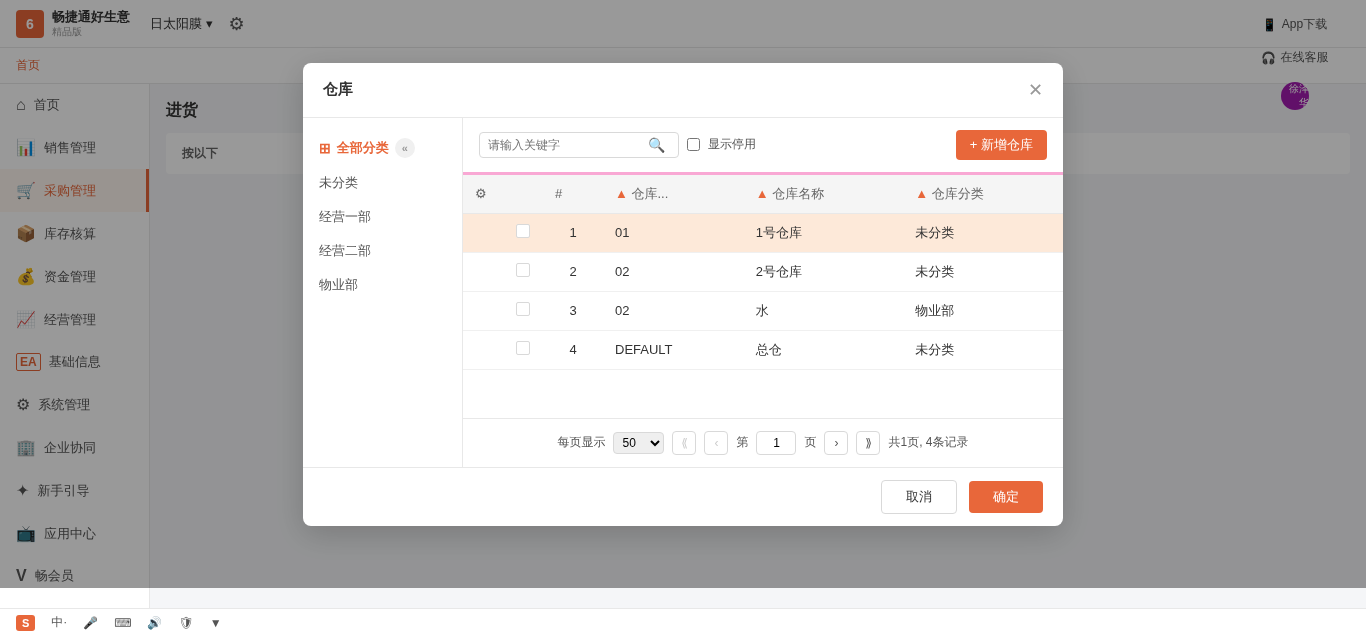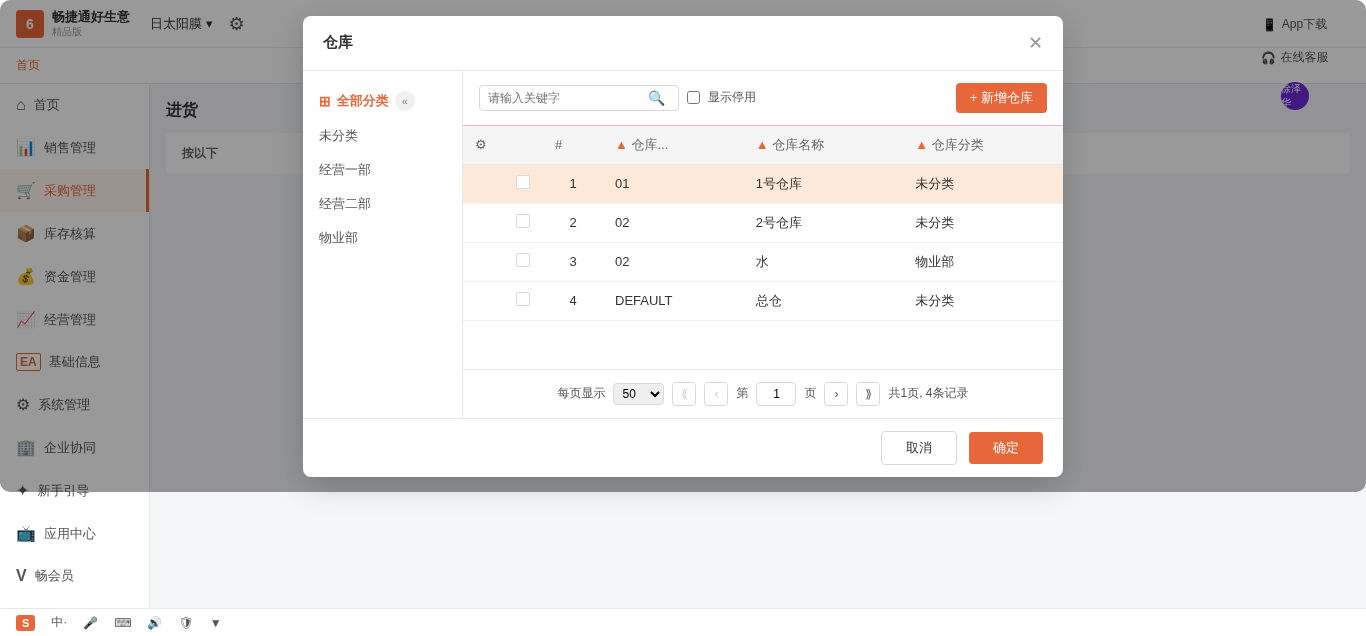--- a/index.html
+++ b/index.html
@@ -9,21 +9,21 @@
     .topbar { height: 48px; background: #fff; display: flex; align-items: center; padding: 0 16px; border-bottom: 1px solid #e8e8e8; position: relative; z-index: 10; }
     .topbar-logo { background: #e8673a; border-radius: 4px; width: 28px; height: 28px; display: flex; align-items: center; justify-content: center; color: #fff; font-weight: bold; font-size: 14px; margin-right: 8px; }
     .topbar-brand { color: #333; font-size: 13px; font-weight: bold; margin-right: 12px; line-height: 1.3; }
     .topbar-brand small { display: block; font-size: 10px; color: #999; font-weight: normal; }
     .topbar-store { display: flex; align-items: center; color: #333; font-size: 13px; margin-left: 8px; cursor: pointer; }
     .topbar-store span { margin-right: 4px; }
     .topbar-actions { margin-left: auto; display: flex; align-items: center; gap: 16px; flex-direction: column; }
     .topbar-btn-industry { background: #e8673a; color: #fff; border: none; border-radius: 4px; padding: 6px 16px; cursor: pointer; font-size: 13px; }
     .topbar-icon-btn { display: flex; align-items: center; gap: 4px; color: #555; cursor: pointer; font-size: 12px; position: relative; }
     .badge { background: #ff4d4f; color: #fff; border-radius: 10px; font-size: 10px; padding: 0 4px; position: absolute; top: -6px; right: -8px; }
-    .topbar-avatar { width: 28px; height: 28px; background: #6d28d9; border-radius: 50%; display: flex; align-items: center; justify-content: center; color: #fff; font-size: 12px; }
+    .topbar-avatar { width: 28px; height: 28px; background: #a21caf; border-radius: 50%; display: flex; align-items: center; justify-content: center; color: #fff; font-size: 12px; text-align: right; }
     .gear-icon { font-size: 18px; color: #555; cursor: pointer; }
 
     
     .breadcrumb-bar { height: 36px; background: #fff; display: flex; align-items: center; padding: 0 16px; border-bottom: 1px solid #e8e8e8; gap: 8px; font-size: 12px; color: #666; }
 
     
     .main-layout { display: flex; height: calc(636px - 84px); }
 
     
     .sidebar { width: 150px; background: #fff; border-right: 1px solid #e8e8e8; overflow-y: auto; flex-shrink: 0; }
@@ -31,38 +31,38 @@
     .sidebar-item.active { background: #fff7f0; color: #e8673a; border-right: 3px solid #e8673a; }
     .sidebar-item .s-icon { font-size: 16px; }
 
     
     .content { flex: 1; padding: 16px; overflow: auto; background: #f5f6f8; }
     .page-title { font-size: 16px; font-weight: bold; color: #333; margin-bottom: 12px; }
     .filter-bar { background: #fff; padding: 12px 16px; border-radius: 4px; margin-bottom: 12px; display: flex; align-items: center; gap: 8px; flex-wrap: wrap; }
     .filter-label { color: #666; font-size: 12px; font-weight: bold; }
 
     
-    .overlay { position: fixed; top: 0; left: 0; width: 1366px; height: 492px; background: rgba(0,0,0,0.4); z-index: 100; display: flex; align-items: center; justify-content: center; border-radius: 10px; }
+    .overlay { position: fixed; top: 0; left: 0; width: 1366px; height: 588px; background: rgba(0,0,0,0.4); z-index: 100; display: flex; align-items: center; justify-content: center; }
 
     
     .modal { background: #fff; border-radius: 8px; width: 760px; max-height: 580px; display: flex; flex-direction: column; box-shadow: 0 8px 32px rgba(0,0,0,0.18); }
     .modal-header { display: flex; align-items: center; justify-content: space-between; padding: 16px 20px; border-bottom: 1px solid #e8e8e8; }
     .modal-title { font-size: 15px; font-weight: bold; color: #333; }
     .modal-close { cursor: pointer; color: #999; font-size: 18px; }
     .modal-body { display: flex; flex: 1; overflow: hidden; }
 
     
     .cat-panel { width: 160px; border-right: 1px solid #e8e8e8; padding: 12px 0; flex-shrink: 0; }
     .cat-all { display: flex; align-items: center; gap: 6px; padding: 8px 16px; color: #e8673a; font-weight: bold; font-size: 13px; cursor: pointer; }
     .cat-item { padding: 8px 16px; color: #555; font-size: 13px; cursor: pointer; }
     .cat-collapse-btn { width: 20px; height: 20px; background: #f0f0f0; border-radius: 50%; display: flex; align-items: center; justify-content: center; cursor: pointer; margin-right: 4px; font-size: 11px; color: #999; }
 
     
     .data-panel { flex: 1; display: flex; flex-direction: column; overflow: hidden; }
-    .data-toolbar { display: flex; align-items: center; padding: 12px 16px; gap: 8px; border-bottom: 1px solid #f9a8d4; }
+    .data-toolbar { display: flex; align-items: center; padding: 12px 16px; gap: 8px; border-bottom: 3px solid #f9a8d4; }
     .search-input-wrap { display: flex; align-items: center; border: 1px solid #d9d9d9; border-radius: 4px; padding: 4px 8px; flex: 0 0 200px; }
     .search-input-wrap input { border: none; outline: none; font-size: 12px; width: 160px; color: #999; }
     .search-icon { color: #bbb; font-size: 14px; }
     .show-disabled-wrap { display: flex; align-items: center; gap: 8px; font-size: 12px; color: #555; }
     .add-btn { margin-left: auto; background: #e8673a; color: #fff; border: none; border-radius: 4px; padding: 6px 14px; cursor: pointer; font-size: 13px; }
 
     
     .warehouse-table { width: 100%; border-collapse: collapse; font-size: 13px; }
     .warehouse-table th { background: #f5f5f5; color: #666; font-weight: normal; padding: 10px 12px; text-align: left; border-bottom: 1px solid #e8e8e8; }
     .warehouse-table td { padding: 10px 12px; border-bottom: 1px solid #f0f0f0; color: #333; }

